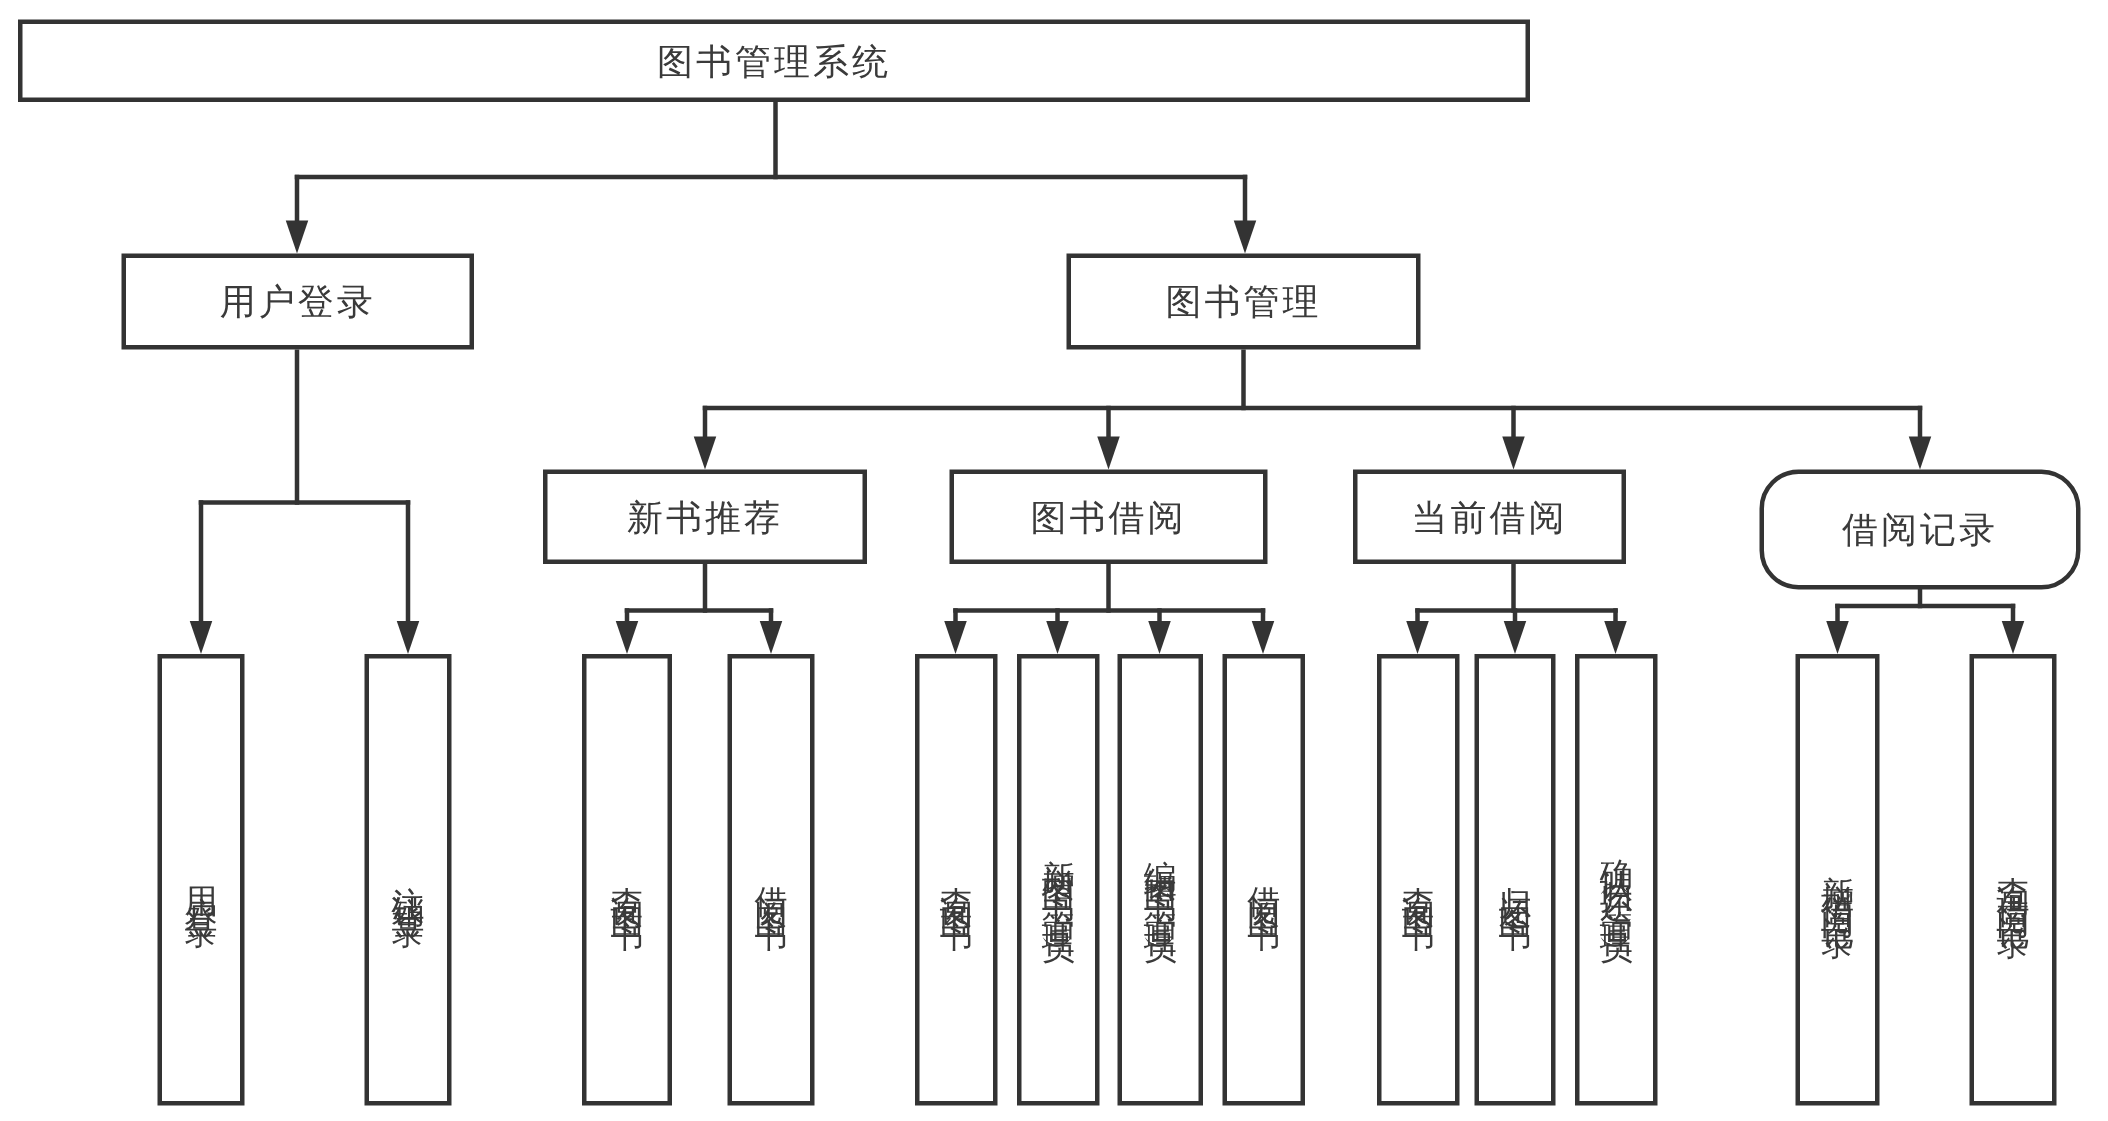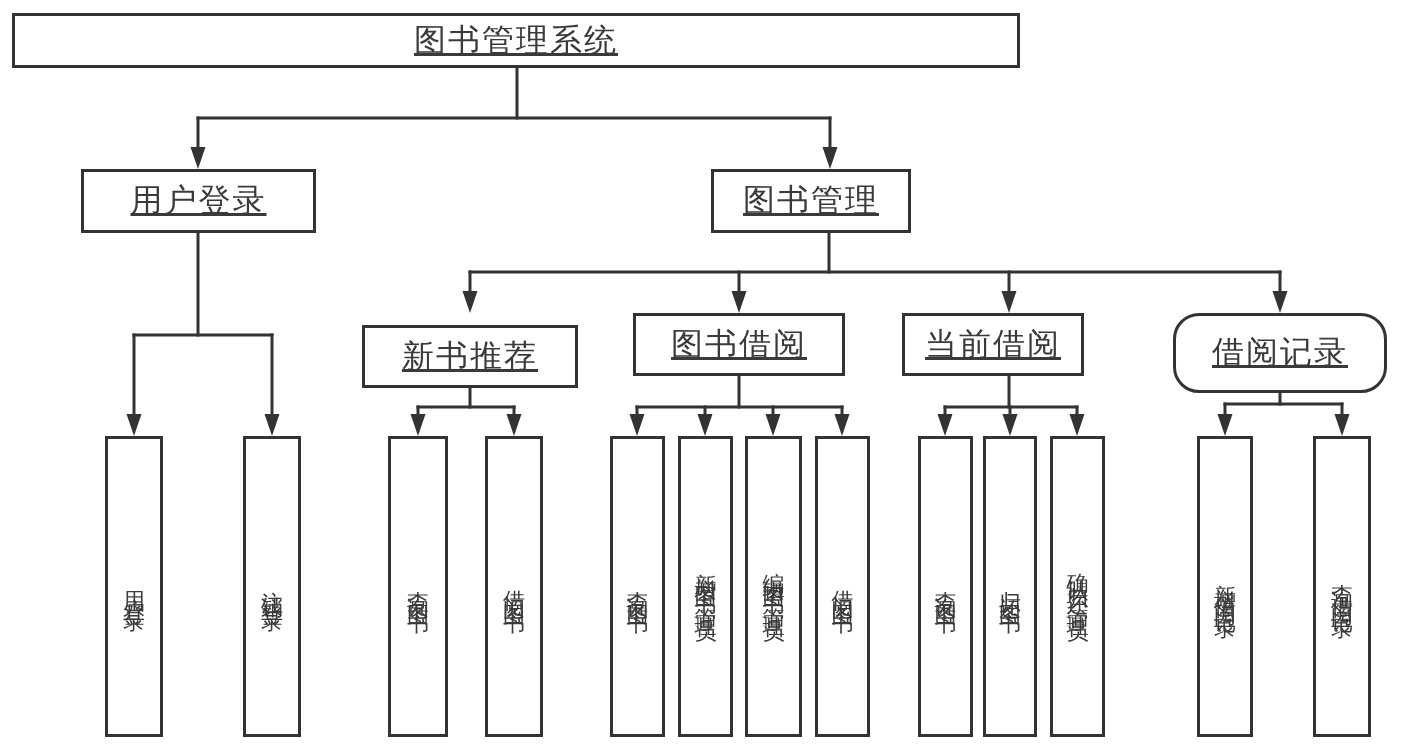--- a/index.html
+++ b/index.html
@@ -19,21 +19,21 @@
   .node {
     position: absolute;
     box-sizing: border-box;
     border: 3px solid #333333;
     background: #ffffff;
     display: flex;
     align-items: center;
     justify-content: center;
     color: #3a3a3a;
   }
-  .node.h { font-size: 32px; letter-spacing: 2px; white-space: nowrap; text-decoration: underline; }
+  .node.h { font-size: 24px; letter-spacing: 2px; white-space: nowrap; }
   .node.v .vtext {
     writing-mode: vertical-lr;
     text-orientation: mixed;
     font-size: 22px;
     letter-spacing: 7px;
     line-height: 1.0;
     white-space: nowrap;
   }
   .watermark {
     position: absolute;
@@ -105,25 +105,25 @@
       <polygon points="1334.5,414 1349.5,414 1342,436" fill="#333333"></polygon>
     </svg>
 
   <div class="node h" style="left:12px; top:13px; width:1008px; height:55px;">
     <span>图书管理系统</span>
   </div>
 
   <div class="node h" style="left:81px; top:169px; width:235px; height:64px;">
     <span>用户登录</span>
   </div>
-  <div class="node h" style="left:711px; top:169px; width:200px; height:64px;">
+  <div class="node h" style="left:711px; top:169px; width:236px; height:64px;">
     <span>图书管理</span>
   </div>
 
-  <div class="node h" style="left:362px; top:313px; width:216px; height:63px;margin-top:12px;">
+  <div class="node h" style="left:362px; top:313px; width:216px; height:63px;">
     <span>新书推荐</span>
   </div>
   <div class="node h" style="left:633px; top:313px; width:212px; height:63px;">
     <span>图书借阅</span>
   </div>
   <div class="node h" style="left:902px; top:313px; width:182px; height:63px;">
     <span>当前借阅</span>
   </div>
   <div class="node h" style="left:1173px; top:313px; width:214px; height:80px;border-radius:26px;">
     <span>借阅记录</span>

